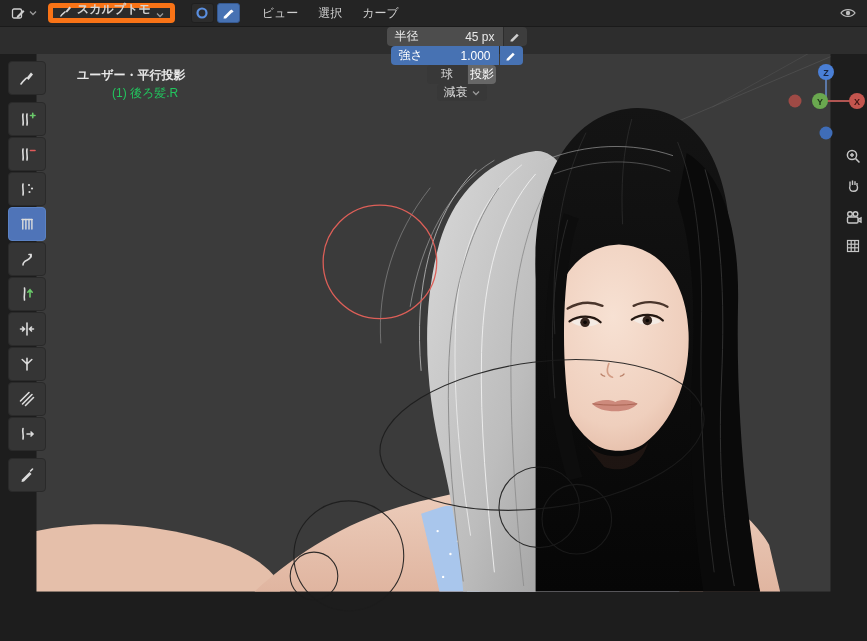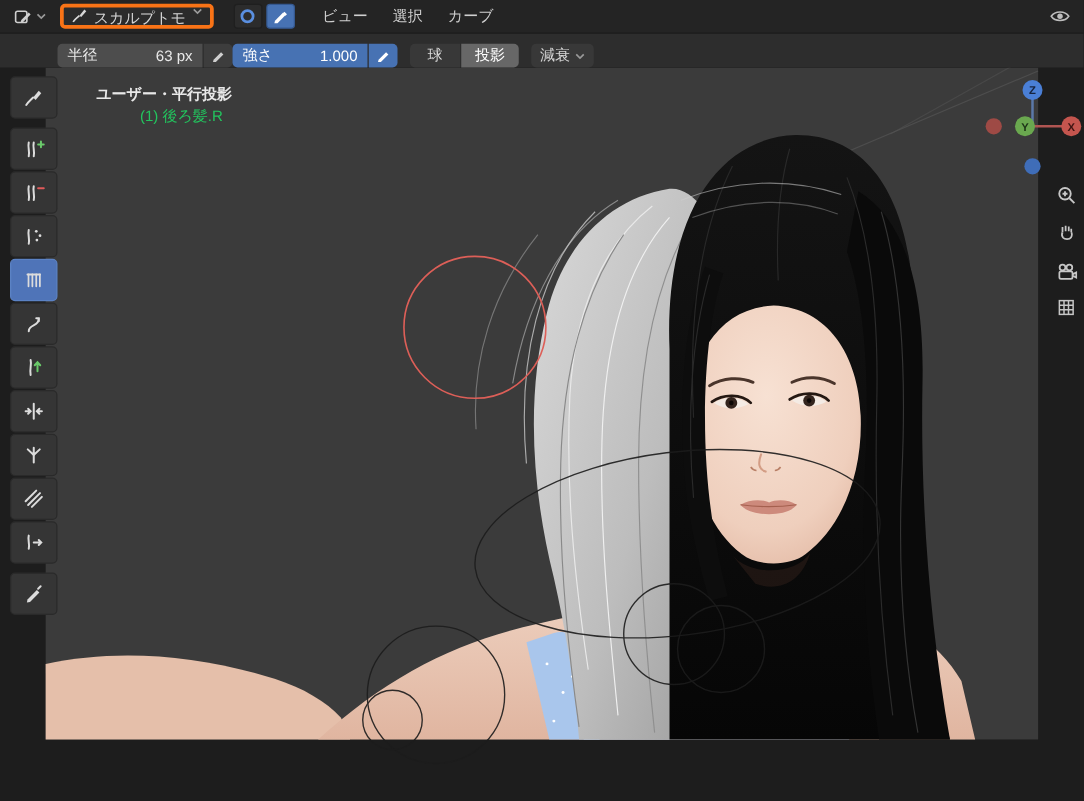--- a/index.html
+++ b/index.html
@@ -5,31 +5,31 @@
   html,body{margin:0;padding:0;background:#1d1d1d;}
   body{width:867px;height:641px;position:relative;overflow:hidden;
        font-family:"Liberation Sans","DejaVu Sans",sans-serif;font-size:12px;color:#d6d6d6;
        -webkit-font-smoothing:antialiased;user-select:none;}
   .abs{position:absolute;}
 
   
   #topbar{position:absolute;left:0;top:0;width:867px;height:27px;background:#242424;
           display:flex;align-items:center;border-bottom:1px solid #1a1a1a;box-sizing:border-box;}
   .hbtn{display:flex;align-items:center;gap:3px;padding:2px 5px;border-radius:4px;cursor:default;}
-  #mode-dd{background:#2b2b2b;border:3px solid #f97316;margin-left:6px;height:20px;box-sizing:border-box;
-           display:flex;align-items:flex-start;gap:5px;padding:0 6px;border-radius:4px;}
+  #mode-dd{background:#2b2b2b;border:5px solid #f97316;margin-left:6px;height:20px;box-sizing:border-box;
+           display:flex;align-items:flex-end;gap:5px;padding:0 6px;border-radius:4px;font-weight:bold;}
   .toggle-btn{width:23px;height:20px;border-radius:3px;display:flex;align-items:center;justify-content:center;
               box-sizing:border-box;}
   .toggle-dark{background:#2c2c2c;border:1px solid #1f1f1f;}
   .toggle-blue{background:#4772b3;border:1px solid #35588f;}
   .menu-item{padding:4px 10px;color:#cfcfcf;border-radius:4px;}
 
   
   #toolsettings{position:absolute;left:0;top:27px;width:867px;height:27px;background:#2d2d2d;
-                display:flex;align-items:flex-end;padding-left:46px;box-sizing:border-box;}
+                display:flex;align-items:center;padding-left:46px;box-sizing:border-box;flex-direction:column;}
   .slider-group{display:flex;align-items:center;}
   .slider{height:19px;display:flex;align-items:center;justify-content:space-between;
           padding:0 8px;box-sizing:border-box;border-radius:4px 0 0 4px;}
   .slider .lab{margin-right:10px;}
   .penbtn{width:23px;height:19px;margin-left:1px;border-radius:0 4px 4px 0;
           display:flex;align-items:center;justify-content:center;box-sizing:border-box;}
   .sl-gray{background:#4d4d4d;color:#e9e9e9;width:116px;}
   .pen-gray{background:#3d3d3d;}
   .sl-blue{background:#4772b3;color:#ffffff;width:108px;}
   .pen-blue{background:#4772b3;}
@@ -234,21 +234,21 @@
           <circle cx="8" cy="6" r="2.2" fill="#bdbdbd"></circle>
         </svg>
     </span>
   </div>
 </div>
 
 <div id="toolsettings">
   <div class="slider-group">
     <div class="slider sl-gray">
       <span class="lab">半径</span>
-      <span>63 px</span>
+      <span>45 px</span>
     </div>
     <div class="penbtn pen-gray">
       <span>
         <svg width="12" height="12" viewBox="0 0 13 13">
             <path d="M2 11 L8.5 4.5 L10.5 6.5 L4 13 L1.5 13 Z" fill="#cfcfcf" transform="translate(0,-1.5)"></path>
           </svg>
       </span>
     </div>
   </div>
 
@@ -261,21 +261,21 @@
       <span>
         <svg width="12" height="12" viewBox="0 0 13 13">
             <path d="M2 11 L8.5 4.5 L10.5 6.5 L4 13 L1.5 13 Z" fill="#fff" transform="translate(0,-1.5)"></path>
           </svg>
       </span>
     </div>
   </div>
 
   <div style="display:flex;margin-left:10px;">
     <div class="seg seg-off" style="width:40px;border-radius:4px 0 0 4px;margin-right:1px;">球</div>
-    <div class="seg seg-on" style="width:46px;border-radius:0 4px 4px 0;">投影</div>
+    <div class="seg seg-on" style="width:28px;border-radius:0 4px 4px 0;">投影</div>
   </div>
 
   <div class="dropdown" style="margin-left:10px;">
     <span>減衰</span>
     <span>
       <svg width="8" height="6" viewBox="0 0 8 6">
           <polyline points="1,1.5 4,4.5 7,1.5" fill="none" stroke="#9a9a9a" stroke-width="1.3"></polyline>
         </svg>
     </span>
   </div>

